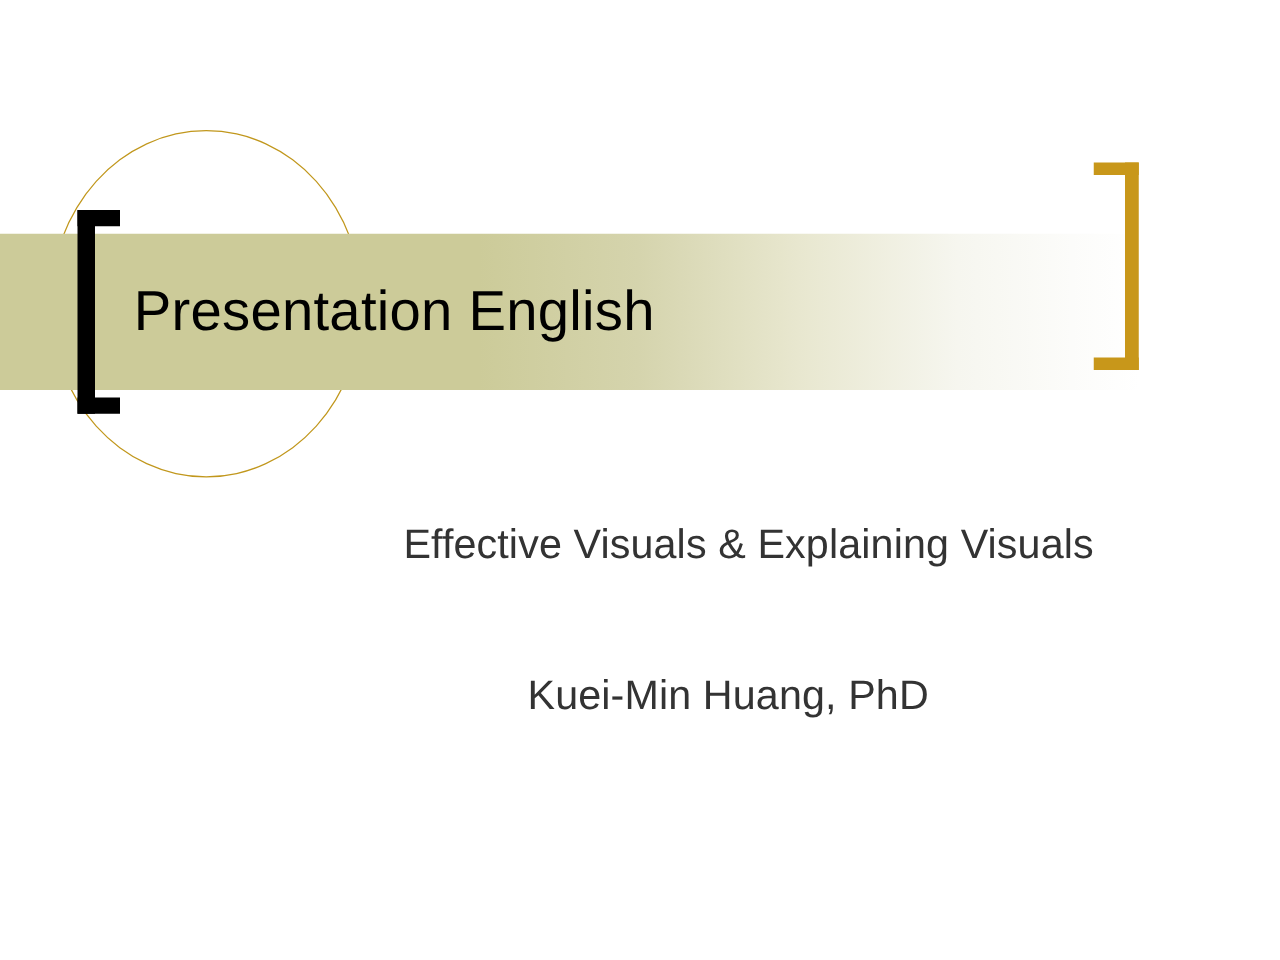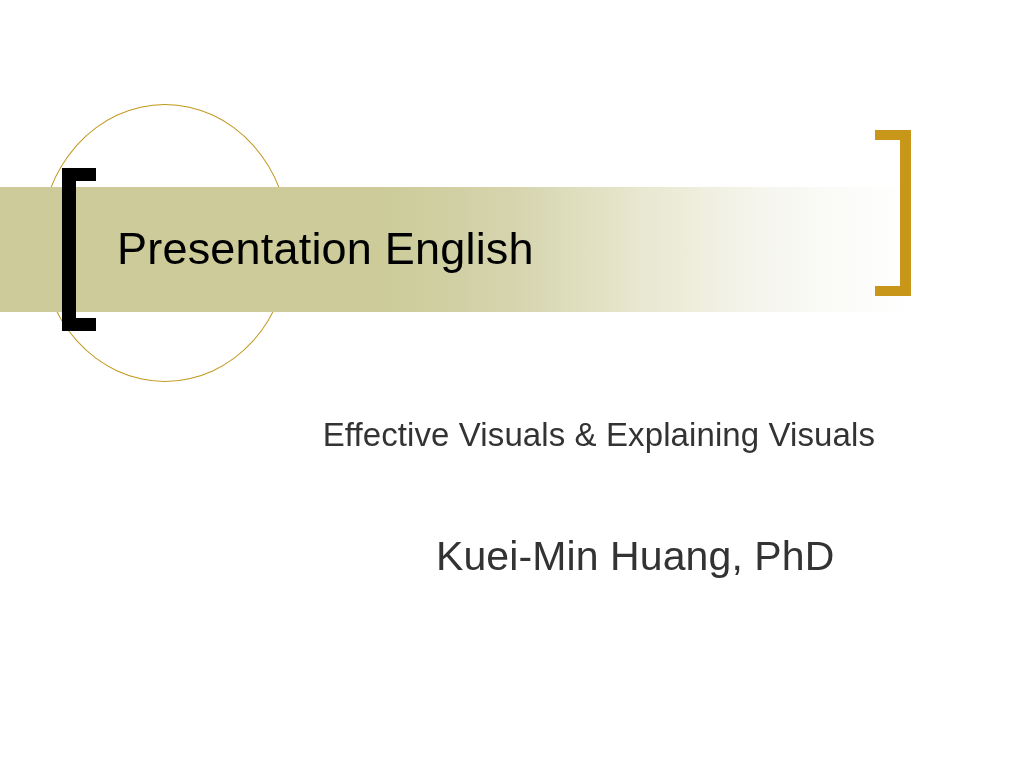--- a/index.html
+++ b/index.html
@@ -72,21 +72,21 @@
     box-sizing: border-box;
     border-right: 11px solid #c8971a;
     border-top: 10px solid #c8971a;
     border-bottom: 10px solid #c8971a;
     background: transparent;
   }
 
   
   #title-text {
     position: absolute;
-    left: 117px;
+    left: 107px;
     top: 221px;
     font-size: 45px;
     line-height: 56px;
     font-weight: normal;
     color: #000000;
     letter-spacing: 0.2px;
     white-space: nowrap;
   }
 
   
@@ -98,23 +98,23 @@
   }
   #subtitle-text {
     font-size: 33px;
     line-height: 48px;
     color: #333333;
     letter-spacing: 0.1px;
     text-align: right;
   }
   #author-line {
     position: absolute;
-    left: 436px;
+    left: 422px;
     top: 534px;
-    font-size: 41px;
+    font-size: 33px;
     line-height: 44px;
     color: #333333;
     letter-spacing: 0.1px;
     white-space: nowrap;
   }
 </style>
 </head>
 <body>
 
 <div id="slide">

